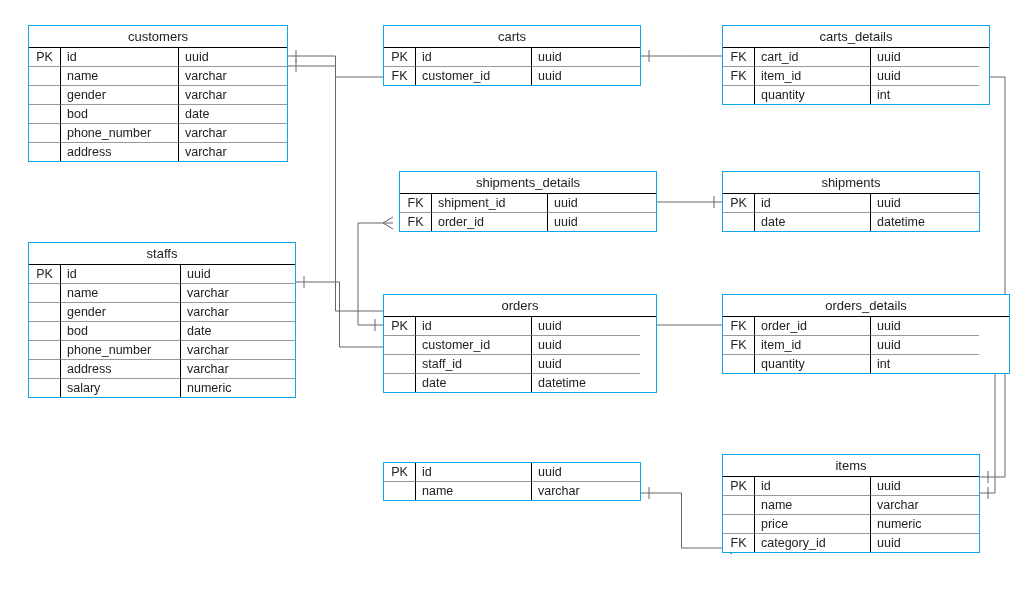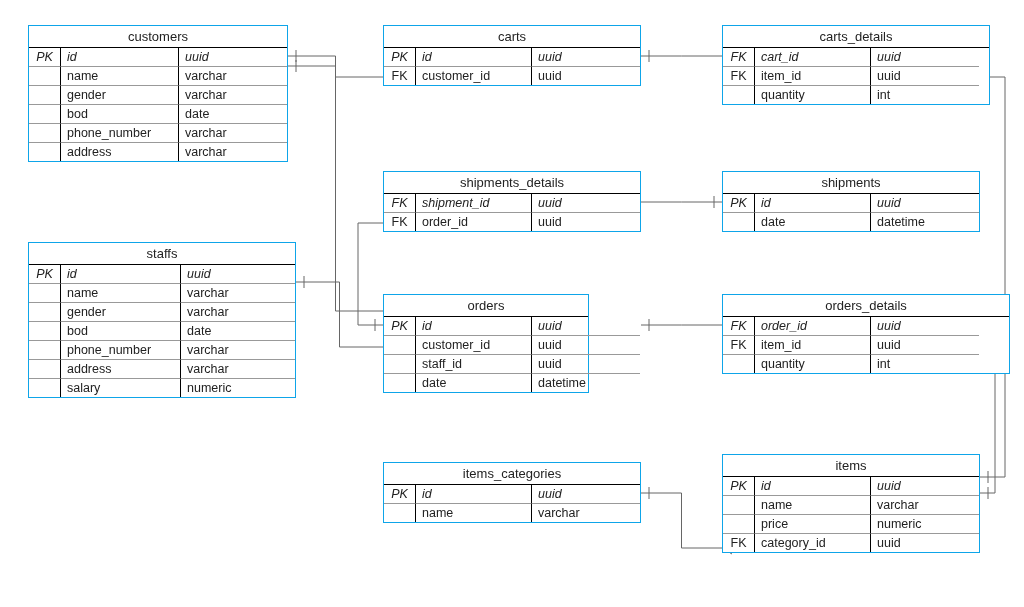--- a/index.html
+++ b/index.html
@@ -33,21 +33,21 @@
   }
   .cell {
     border-top: 1px solid #999;
     padding: 2px 6px;
     font-size: 12.5px;
     white-space: nowrap;
   }
   .cell:first-of-type { border-right: 1px solid #000; }
   .cell.key { text-align: center; }
   .cell.name { border-right: 1px solid #000; }
-  .entity-body .entity-row:first-child .cell { border-top: none; font-style: italic; }
+  .entity-body .entity-row:first-child .cell { border-top: none; }
   svg.connectors {
     position: absolute;
     left: 0; top: 0;
     width: 1024px;
     height: 607px;
     pointer-events: none;
   }
   svg.connectors path, svg.connectors line {
     stroke: #666;
     stroke-width: 1;
@@ -161,53 +161,52 @@
     </div>
   </div>
 <div class="entity" style="left: 722px; top: 25px; width: 268px;">
     <div class="entity-title">carts_details</div>
     <div class="entity-body" style="grid-template-columns: 32px 116px 108px;">
       <div class="entity-row"><div class="cell key">FK</div><div class="cell name">cart_id</div><div class="cell type">uuid</div></div>
       <div class="entity-row"><div class="cell key">FK</div><div class="cell name">item_id</div><div class="cell type">uuid</div></div>
       <div class="entity-row"><div class="cell key"></div><div class="cell name">quantity</div><div class="cell type">int</div></div>
     </div>
   </div>
-<div class="entity" style="left: 383px; top: 171px; width: 258px;">
+<div class="entity" style="left: 399px; top: 171px; width: 258px;">
     <div class="entity-title">shipments_details</div>
     <div class="entity-body" style="grid-template-columns: 32px 116px 108px;">
       <div class="entity-row"><div class="cell key">FK</div><div class="cell name">shipment_id</div><div class="cell type">uuid</div></div>
       <div class="entity-row"><div class="cell key">FK</div><div class="cell name">order_id</div><div class="cell type">uuid</div></div>
     </div>
   </div>
 <div class="entity" style="left: 722px; top: 171px; width: 258px;">
     <div class="entity-title">shipments</div>
     <div class="entity-body" style="grid-template-columns: 32px 116px 108px;">
       <div class="entity-row"><div class="cell key">PK</div><div class="cell name">id</div><div class="cell type">uuid</div></div>
       <div class="entity-row"><div class="cell key"></div><div class="cell name">date</div><div class="cell type">datetime</div></div>
     </div>
   </div>
-<div class="entity" style="left: 383px; top: 294px; width: 206px;">
+<div class="entity" style="left: 383px; top: 294px; width: 274px;">
     <div class="entity-title">orders</div>
     <div class="entity-body" style="grid-template-columns: 32px 116px 108px;">
       <div class="entity-row"><div class="cell key">PK</div><div class="cell name">id</div><div class="cell type">uuid</div></div>
       <div class="entity-row"><div class="cell key"></div><div class="cell name">customer_id</div><div class="cell type">uuid</div></div>
       <div class="entity-row"><div class="cell key"></div><div class="cell name">staff_id</div><div class="cell type">uuid</div></div>
       <div class="entity-row"><div class="cell key"></div><div class="cell name">date</div><div class="cell type">datetime</div></div>
     </div>
   </div>
 <div class="entity" style="left: 722px; top: 294px; width: 288px;">
     <div class="entity-title">orders_details</div>
     <div class="entity-body" style="grid-template-columns: 32px 116px 108px;">
       <div class="entity-row"><div class="cell key">FK</div><div class="cell name">order_id</div><div class="cell type">uuid</div></div>
       <div class="entity-row"><div class="cell key">FK</div><div class="cell name">item_id</div><div class="cell type">uuid</div></div>
       <div class="entity-row"><div class="cell key"></div><div class="cell name">quantity</div><div class="cell type">int</div></div>
     </div>
   </div>
 <div class="entity" style="left: 383px; top: 462px; width: 258px;">
-    <div class="entity-title">items_categories</div>
     <div class="entity-body" style="grid-template-columns: 32px 116px 108px;">
       <div class="entity-row"><div class="cell key">PK</div><div class="cell name">id</div><div class="cell type">uuid</div></div>
       <div class="entity-row"><div class="cell key"></div><div class="cell name">name</div><div class="cell type">varchar</div></div>
     </div>
   </div>
 <div class="entity" style="left: 722px; top: 454px; width: 258px;">
     <div class="entity-title">items</div>
     <div class="entity-body" style="grid-template-columns: 32px 116px 108px;">
       <div class="entity-row"><div class="cell key">PK</div><div class="cell name">id</div><div class="cell type">uuid</div></div>
       <div class="entity-row"><div class="cell key"></div><div class="cell name">name</div><div class="cell type">varchar</div></div>

